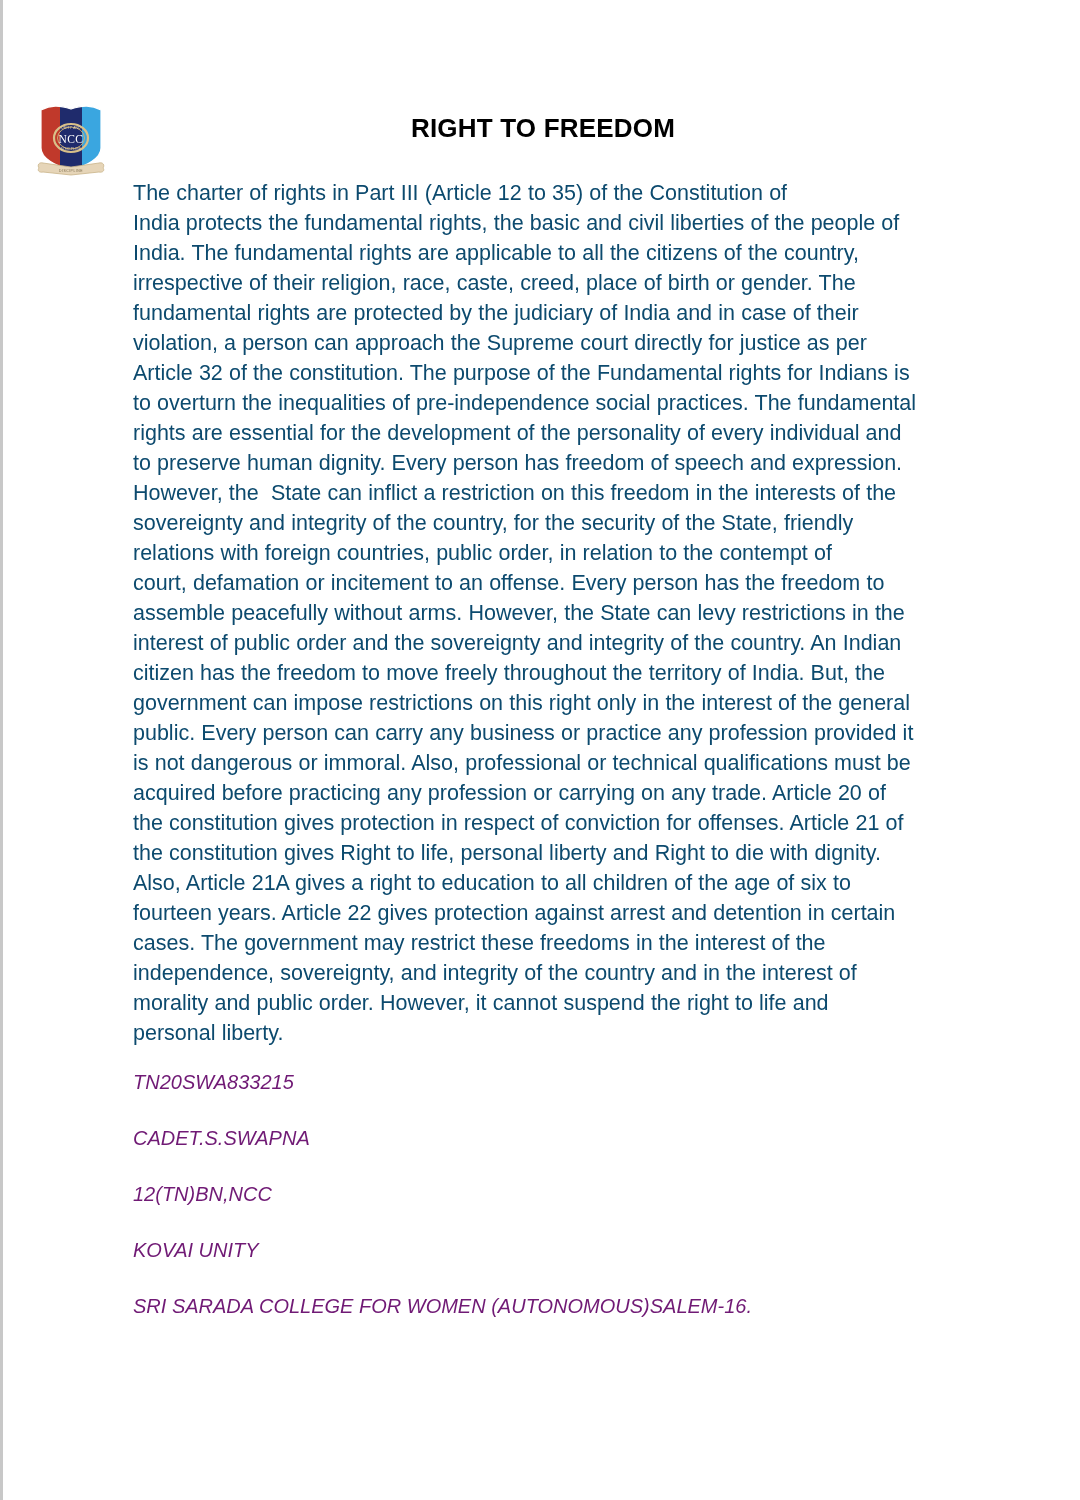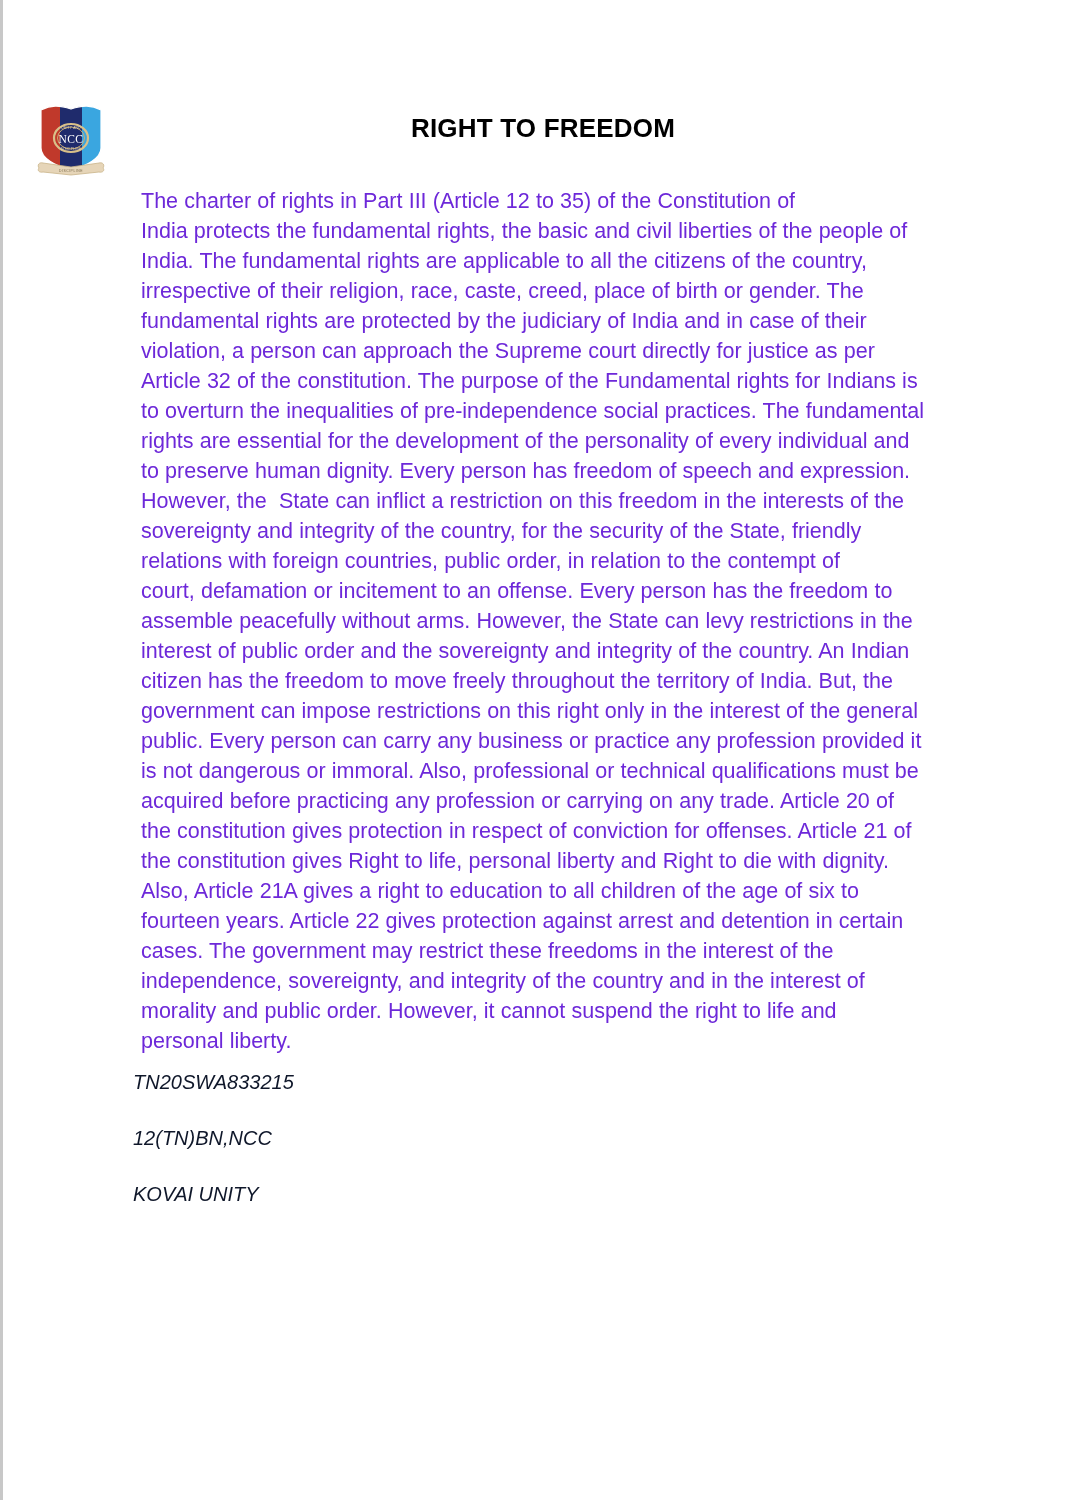--- a/index.html
+++ b/index.html
@@ -52,41 +52,41 @@
     color: #000000;
   }
   
   .body-block {
     position: absolute;
     left: 130px;
     top: 178px;
     width: 828px;
   }
   .body-para {
-    margin: 8px;
+    margin: 0;
     font-size: 21.5px;
     line-height: 30px;
-    color: #6d28d9;
+    color: #0c4a6e;
     text-align: left;
     white-space: pre-wrap;
     word-spacing: 0.2px;
   }
   
   .sig-block {
     position: absolute;
     left: 130px;
     top: 1070px;
     width: 828px;
   }
   .sig-line {
     font-size: 20px;
     font-style: italic;
     line-height: 24px;
     margin: 0 0 32px 0;
-    color: #0f172a;
+    color: #701a75;
     white-space: pre-wrap;
   }
   .sig-line:last-child {
     margin-bottom: 0;
   }
 </style>
 </head>
 <body>
 
 <div class="page">
@@ -148,17 +148,19 @@
 Also, Article 21A gives a right to education to all children of the age of six to
 fourteen years. Article 22 gives protection against arrest and detention in certain
 cases. The government may restrict these freedoms in the interest of the
 independence, sovereignty, and integrity of the country and in the interest of
 morality and public order. However, it cannot suspend the right to life and
 personal liberty.</p>
   </div>
 
   <div class="sig-block">
     <div class="sig-line">TN20SWA833215</div>
+    <div class="sig-line">CADET.S.SWAPNA</div>
     <div class="sig-line">12(TN)BN,NCC</div>
     <div class="sig-line">KOVAI UNITY</div>
+    <div class="sig-line">SRI SARADA COLLEGE FOR WOMEN (AUTONOMOUS)SALEM-16.</div>
   </div>
 
 </div>
 
 </body></html>

